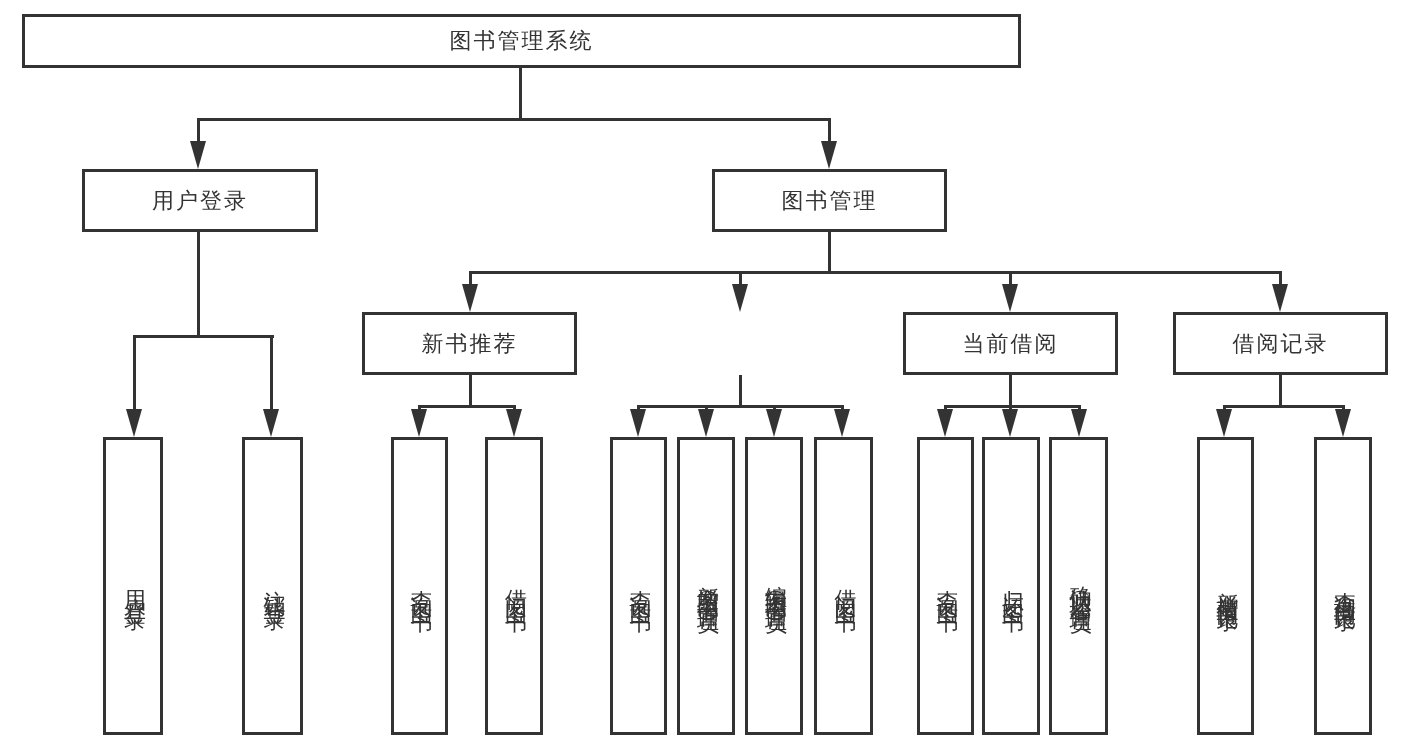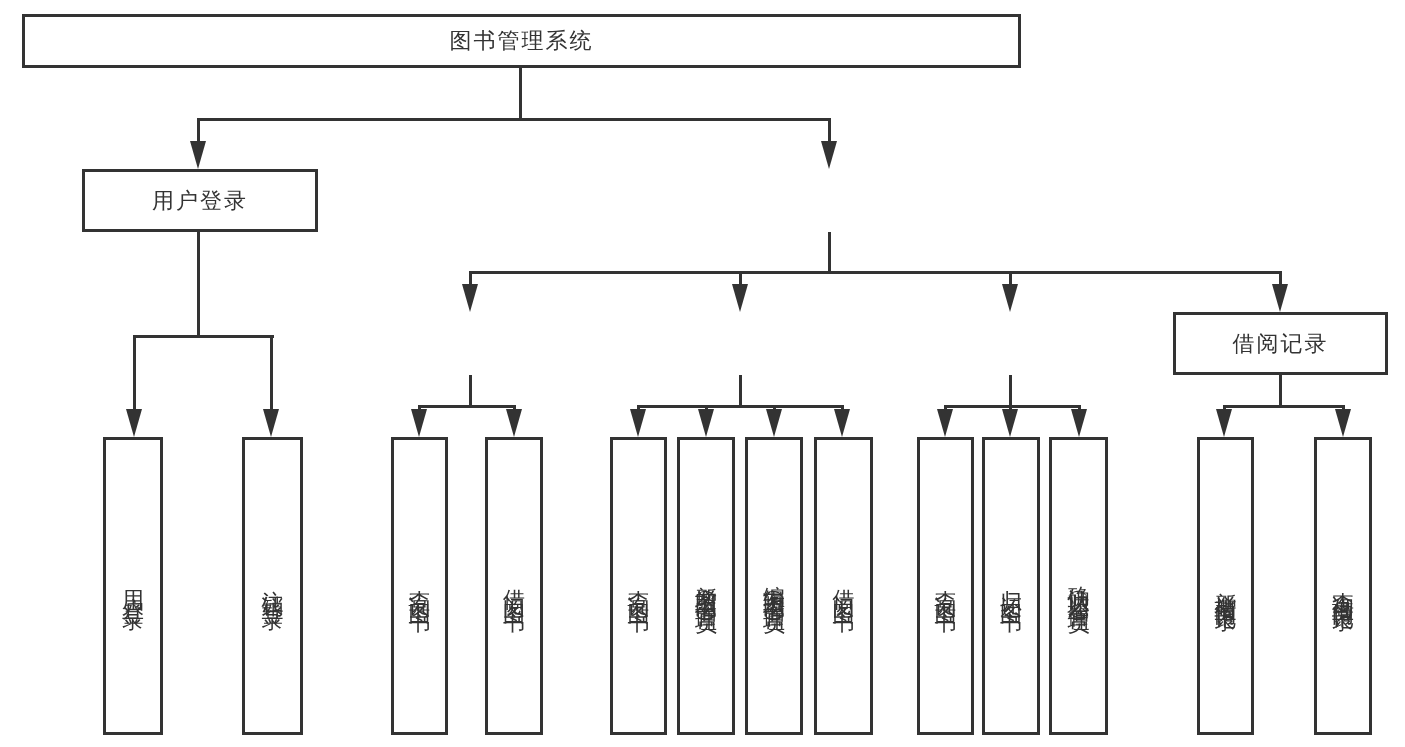--- a/index.html
+++ b/index.html
@@ -1,20 +1,20 @@
 <!DOCTYPE html>
 <html><head>
 <meta charset="utf-8">
 <style>
   html,body{margin:0;padding:0;background:#ffffff;}
   #canvas{
     position:relative;
     width:1405px;height:747px;
     background:#ffffff;
-    font-family:Liberation Serif, serif;
+    font-family:Liberation Mono, monospace;
     color:#333333;
     overflow:hidden;
   }
   .hbox{
     position:absolute;
     box-sizing:border-box;
     border:3px solid #333333;
     background:#ffffff;
     display:flex;align-items:center;justify-content:center;
     font-size:22px;
@@ -60,23 +60,32 @@
 <div id="canvas">
 
   <div class="hbox" style="left:22px;top:14px;width:999px;height:54px">
     <span>图书管理系统</span>
   </div>
 
   <div class="hbox" style="left:82px;top:169px;width:236px;height:63px">
     <span>用户登录</span>
   </div>
 
+  <div class="hbox" style="left:712px;top:169px;width:235px;height:63px">
+    <span>图书管理</span>
+  </div>
+
+  <div class="hbox" style="left:362px;top:312px;width:215px;height:63px">
+    <span>新书推荐</span>
+  </div>
 
 
-
+  <div class="hbox" style="left:903px;top:312px;width:215px;height:63px">
+    <span>当前借阅</span>
+  </div>
 
   <div class="hbox" style="left:1173px;top:312px;width:215px;height:63px">
     <span>借阅记录</span>
   </div>
 
   <div class="vbox" style="left:103px;width:60px">
     <span class="vtext">用户登录</span>
   </div>
   <div class="vbox" style="left:242px;width:61px">
     <span class="vtext">注销登录</span>

